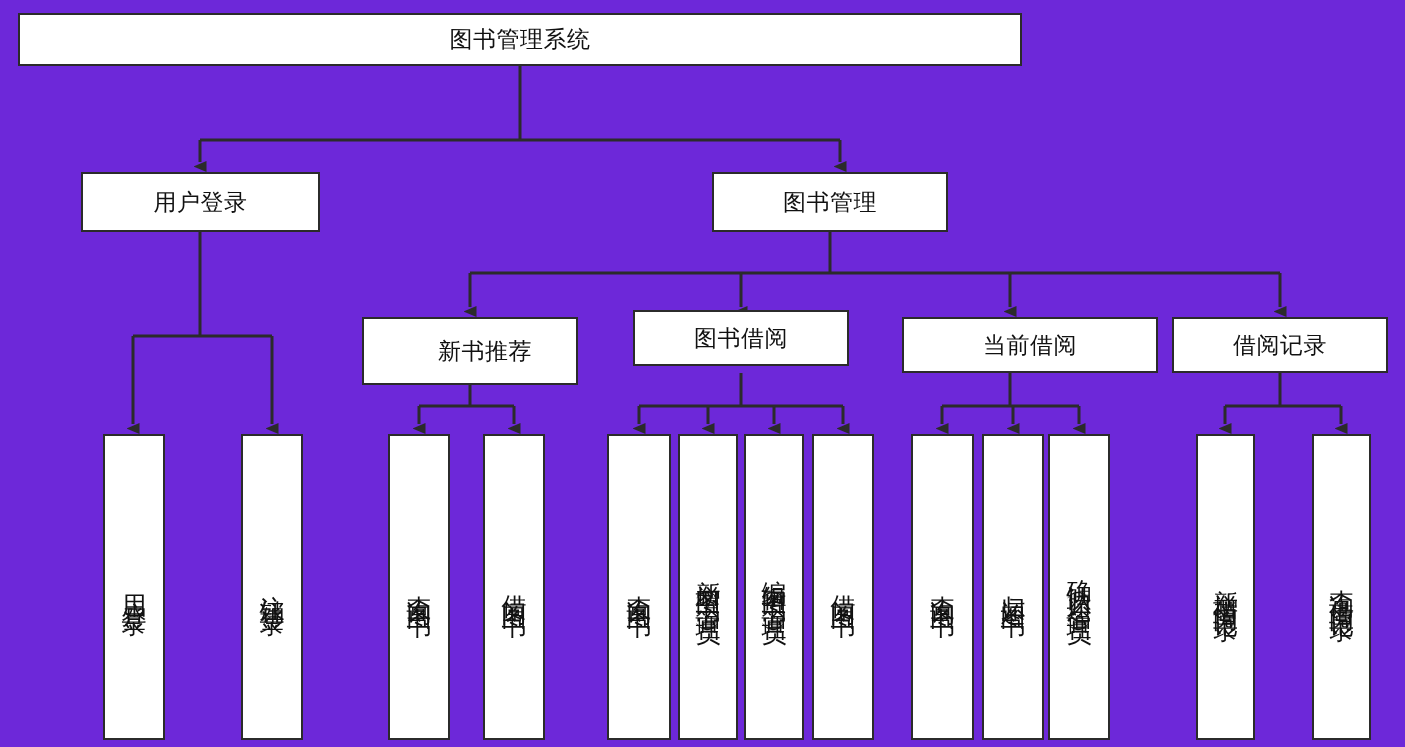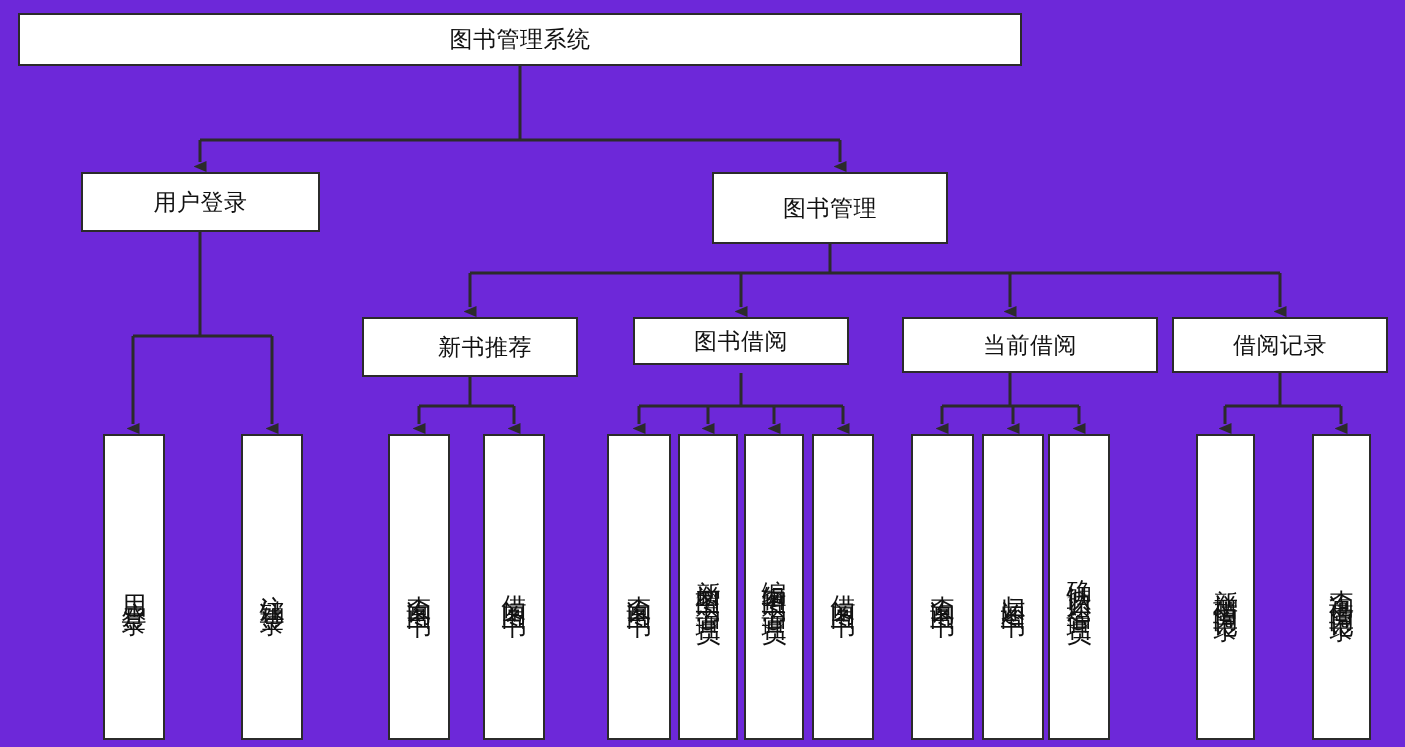--- a/index.html
+++ b/index.html
@@ -126,28 +126,28 @@
     </g>
   </svg>
 
   <div class="node node-h node-root" style="left:18px; top:13px; width:1004px; height:53px;">
     <span class="label">图书管理系统</span>
   </div>
 
   <div class="node node-h" style="left:81px; top:172px; width:239px; height:60px;">
     <span class="label">用户登录</span>
   </div>
-  <div class="node node-h" style="left:712px; top:172px; width:236px; height:72px;">
+  <div class="node node-h" style="left:712px; top:172px; width:236px; height:60px;">
     <span class="label">图书管理</span>
   </div>
 
-  <div class="node node-h" style="left:362px; top:317px; width:216px; height:60px;padding-left:30px;">
+  <div class="node node-h" style="left:362px; top:317px; width:216px; height:68px;padding-left:30px;">
     <span class="label">新书推荐</span>
   </div>
-  <div class="node node-h" style="left:633px; top:317px; width:216px; height:48px;">
+  <div class="node node-h" style="left:633px; top:310px; width:216px; height:56px;">
     <span class="label">图书借阅</span>
   </div>
   <div class="node node-h" style="left:902px; top:317px; width:256px; height:56px;">
     <span class="label">当前借阅</span>
   </div>
   <div class="node node-h" style="left:1172px; top:317px; width:216px; height:56px;">
     <span class="label">借阅记录</span>
   </div>
 
   <div class="node node-v" style="left:103px; top:434px; width:62px; height:306px;">

